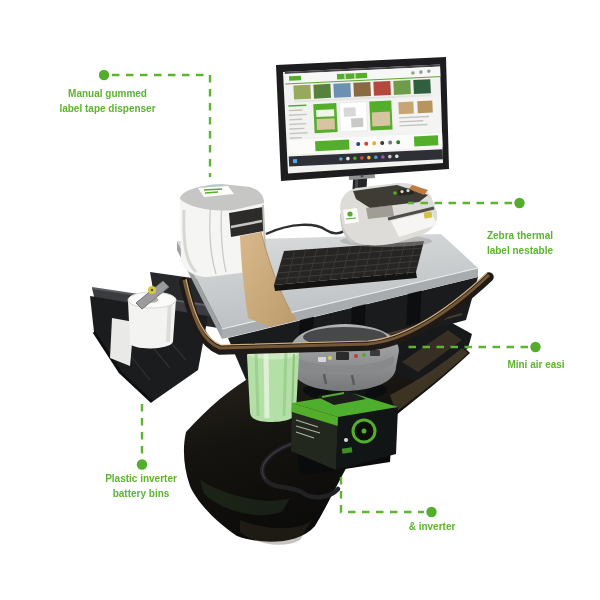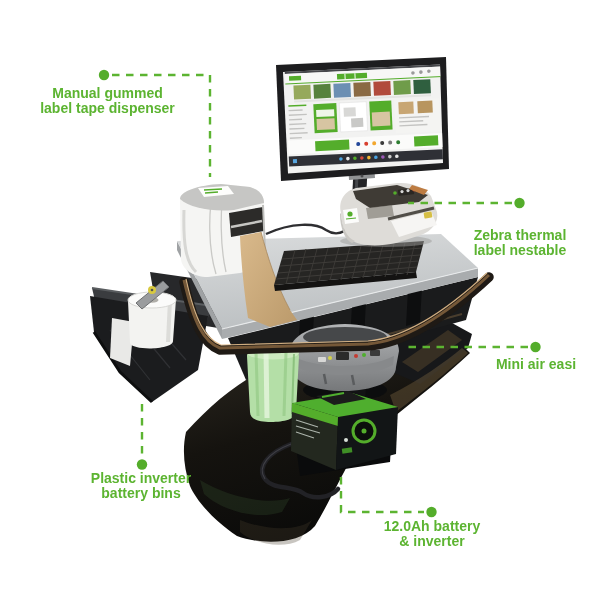--- a/index.html
+++ b/index.html
@@ -2,21 +2,21 @@
 <html><head>
 <meta charset="utf-8">
 <style>
   html,body{margin:0;padding:0;}
   body{
     width:600px;height:600px;background:#ffffff;position:relative;overflow:hidden;
     font-family:"Liberation Sans", sans-serif;
   }
   #scene{position:absolute;left:0;top:0;width:600px;height:600px;}
   .callout{
-    position:absolute;color:#5cb431;font-weight:bold;font-size:14px;
+    position:absolute;color:#5cb431;font-weight:bold;font-size:10px;
     line-height:15px;text-align:center;letter-spacing:0;
   }
   .callout span{display:block;}
 </style>
 </head>
 <body>
 
 <svg id="scene" viewBox="0 0 600 600" xmlns="http://www.w3.org/2000/svg">
   <defs>
     <linearGradient id="deskGrad" x1="0" y1="0" x2="0.3" y2="1">
@@ -288,15 +288,14 @@
   <span>label nestable</span>
 </div>
 <div class="callout" style="left:466px;top:357px;width:140px;">
   <span>Mini air easi</span>
 </div>
 <div class="callout" style="left:71px;top:471px;width:140px;">
   <span>Plastic inverter</span>
   <span>battery bins</span>
 </div>
 <div class="callout" style="left:362px;top:519px;width:140px;">
-  <span>12.0Ah battery</span>
   <span>&amp; inverter</span>
 </div>
 
 </body></html>

